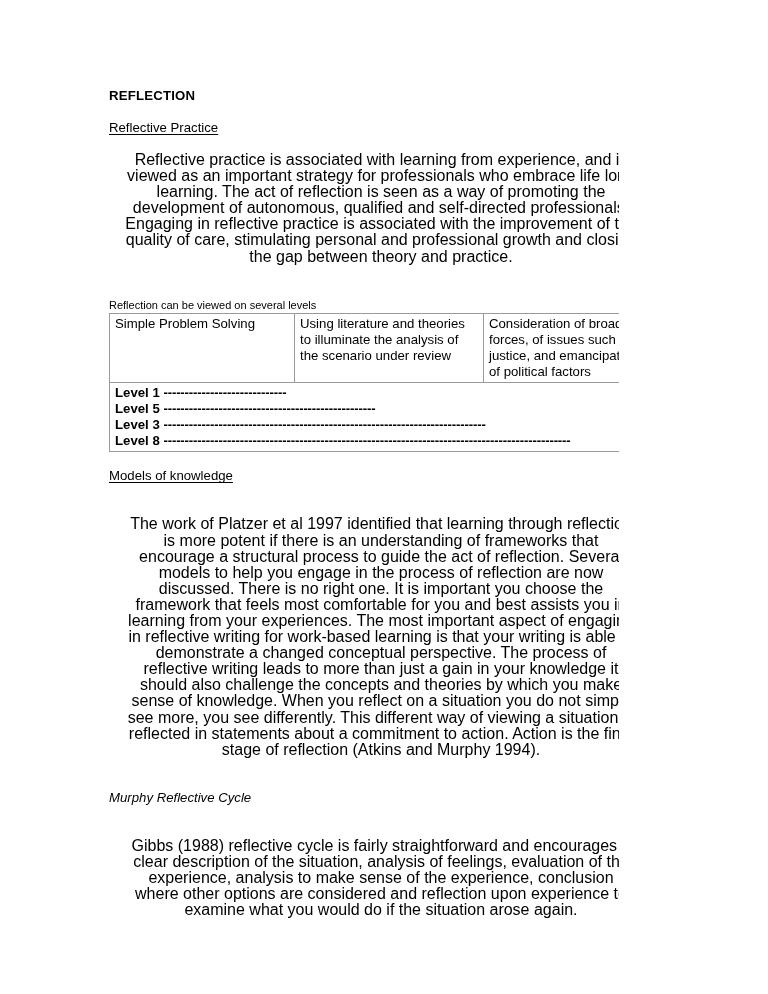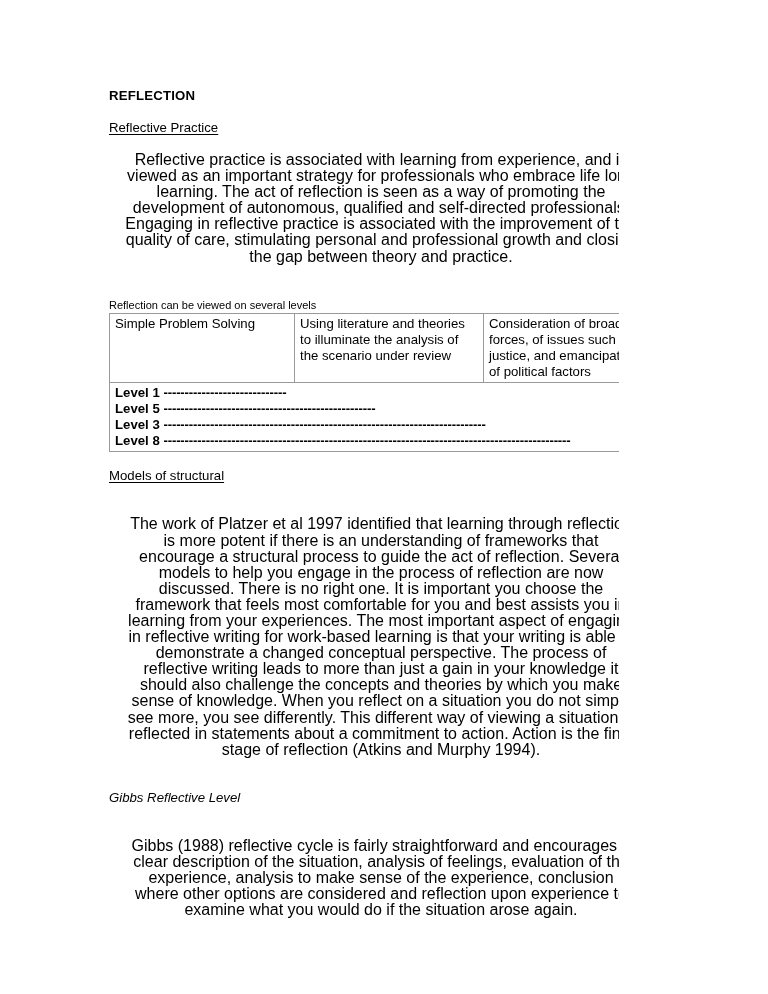--- a/index.html
+++ b/index.html
@@ -130,28 +130,28 @@
               <span>Level 8</span>
               <span class="dashes">------------------------------------------------------------------------------------------------</span>
             </div>
           </td>
         </tr>
       </tbody>
     </table>
 
     <div class="gap-line"></div>
 
-    <p class="section-heading">Models of structural</p>
+    <p class="section-heading">Models of knowledge</p>
 
     <div class="gap-line"></div>
 
     <p class="body-text">The work of Platzer et al 1997 identified that learning through reflection is more potent if there is an understanding of frameworks that encourage a structural process to guide the act of reflection. Several models to help you engage in the process of reflection are now discussed. There is no right one. It is important you choose the framework that feels most comfortable for you and best assists you in learning from your experiences. The most important aspect of engaging in reflective writing for work-based learning is that your writing is able to demonstrate a changed conceptual perspective. The process of reflective writing leads to more than just a gain in your knowledge it should also challenge the concepts and theories by which you make sense of knowledge. When you reflect on a situation you do not simply see more, you see differently. This different way of viewing a situation is reflected in statements about a commitment to action. Action is the final stage of reflection (Atkins and Murphy 1994).</p>
 
     <div class="gap-line"></div>
 
-    <p class="section-heading-italic">Gibbs Reflective Level</p>
+    <p class="section-heading-italic">Murphy Reflective Cycle</p>
 
     <div class="gap-line"></div>
 
     <p class="body-text">Gibbs (1988) reflective cycle is fairly straightforward and encourages a clear description of the situation, analysis of feelings, evaluation of the experience, analysis to make sense of the experience, conclusion where other options are considered and reflection upon experience to examine what you would do if the situation arose again.</p>
 
   </div>
 </div>
 
 </body></html>

